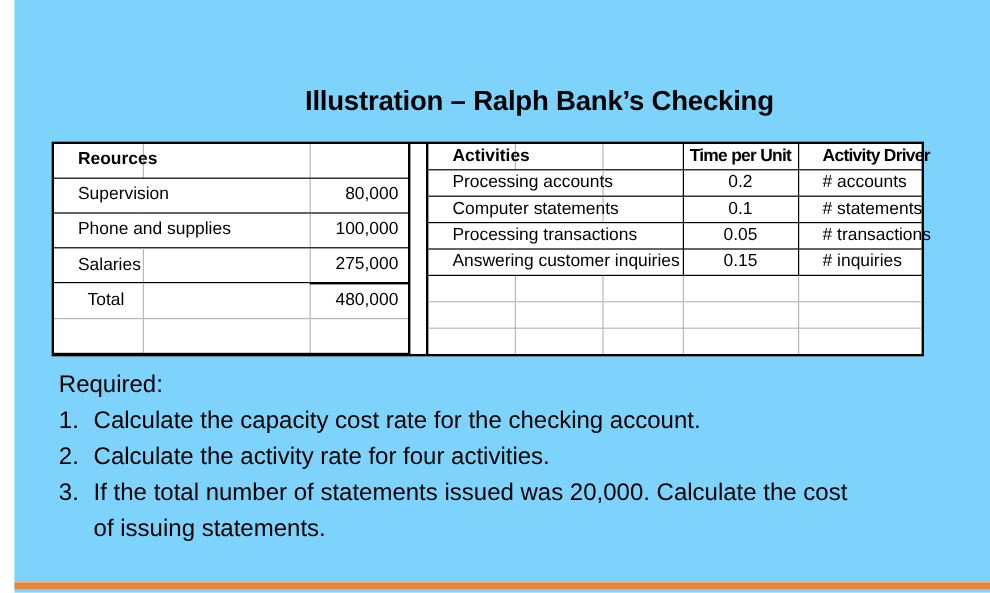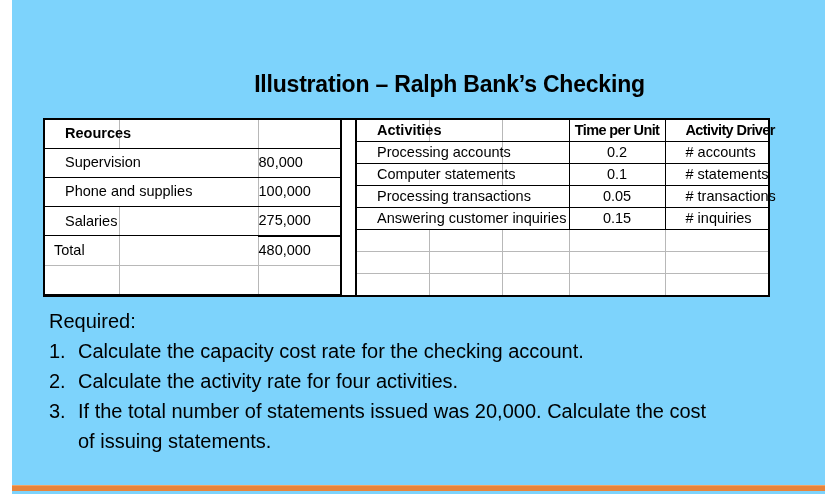--- a/index.html
+++ b/index.html
@@ -15,23 +15,23 @@
   .lt{width:295px;}
   .rt{width:411px;}
   .spacer{width:13px;border-left:2px solid #000;border-right:2px solid #000;background:#fff;}
   .b{font-weight:bold;}
   .bb{border-bottom:1px solid #000;}
   .bg{border-bottom:1px solid #b8b8b8;}
   .bm{border-bottom:1px solid #9a9a9a;}
   .vg{border-right:1px solid #b8b8b8;}
   .vb{border-right:1px solid #000;}
   .sum{border-top:2px solid #000;}
-  .num{padding-right:8px;}
+  .num{text-align:right;padding-right:8px;padding-left:13px;}
   .lab{padding-left:20px;}
-  .ind{padding-left:9px;}
+  .ind{padding-left:28px;}
   .ctr{text-align:center;}
   .tight{letter-spacing:-0.6px;}
   
   .required{position:absolute;left:37px;top:306px;font-size:20px;line-height:30px;}
   .req-heading{font-weight:normal;}
   .req-item{display:flex;}
   .req-num{flex:0 0 29px;width:29px;}
   .req-text span{display:block;}
   
   .accent-bar{position:absolute;left:0;right:0;bottom:3px;height:5px;border-top:1px solid #F1A466;}

